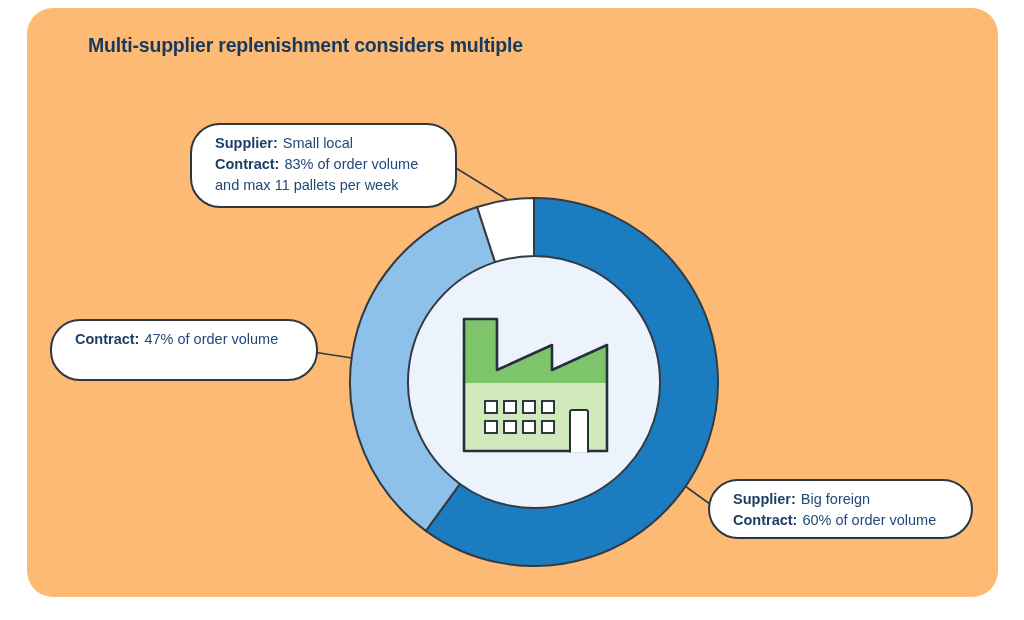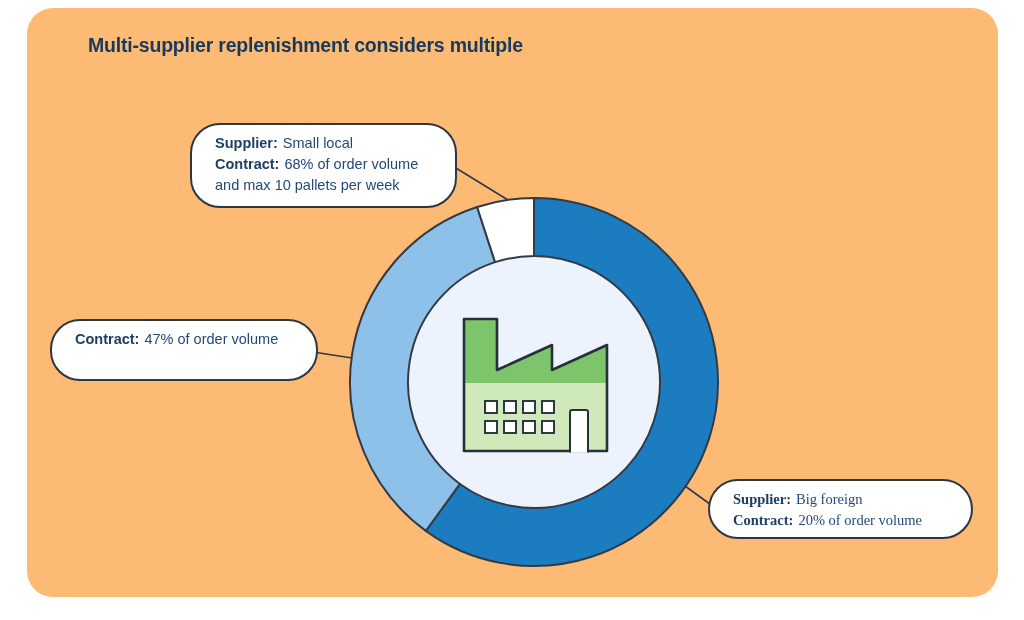--- a/index.html
+++ b/index.html
@@ -23,21 +23,21 @@
     position: absolute; box-sizing: border-box;
     background: #ffffff; border: 2px solid #2e3740; border-radius: 30px;
     display: flex; flex-direction: column; 
     padding: 8px 14px 8px 23px;
     color: #23497a; font-size: 14.5px; line-height: 21px; white-space: nowrap;
   }
   .bubble .lbl { font-weight: 700; color: #1d3f66; margin-right: 5px; }
   .bubble .lbl:empty { display: none; margin: 0; }
   .bubble-1 { left: 163px; top: 115px; width: 267px; height: 85px; }
   .bubble-2 { left: 23px;  top: 311px; width: 268px; height: 62px; }
-  .bubble-3 { left: 681px; top: 471px; width: 265px; height: 60px; font-family: Liberation Serif, serif; }
+  .bubble-3 { left: 681px; top: 471px; width: 265px; height: 60px; }
 </style>
 </head>
 <body>
 
 <div class="panel">
 
   <h1 class="title"><span>Multi-supplier replenishment considers multiple</span><br>
   </h1>
 
   <svg class="chart-layer" width="971" height="589" viewBox="0 0 971 589" xmlns="http://www.w3.org/2000/svg">
@@ -69,26 +69,26 @@
         <rect x="477" y="413" width="12" height="12"></rect>
         <rect x="496" y="413" width="12" height="12"></rect>
         <rect x="515" y="413" width="12" height="12"></rect>
       </g>
       <path d="M543,444.5 V404 Q543,402 545,402 H559 Q561,402 561,404 V444.5" fill="#ffffff" stroke="#26303a" stroke-width="2"></path>
     </g>
   </svg>
 
   <div class="bubble bubble-1">
     <div><span class="lbl">Supplier:</span><span>Small local</span></div>
-    <div><span class="lbl">Contract:</span><span>68% of order volume</span></div>
-    <div><span>and max 10 pallets per week</span></div>
+    <div><span class="lbl">Contract:</span><span>83% of order volume</span></div>
+    <div><span>and max 11 pallets per week</span></div>
   </div>
 
   <div class="bubble bubble-2">
     <div><span class="lbl">Contract:</span><span>47% of order volume</span></div>
   </div>
 
   <div class="bubble bubble-3">
     <div><span class="lbl">Supplier:</span><span>Big foreign</span></div>
-    <div><span class="lbl">Contract:</span><span>20% of order volume</span></div>
+    <div><span class="lbl">Contract:</span><span>60% of order volume</span></div>
   </div>
 
 </div>
 
 </body></html>

